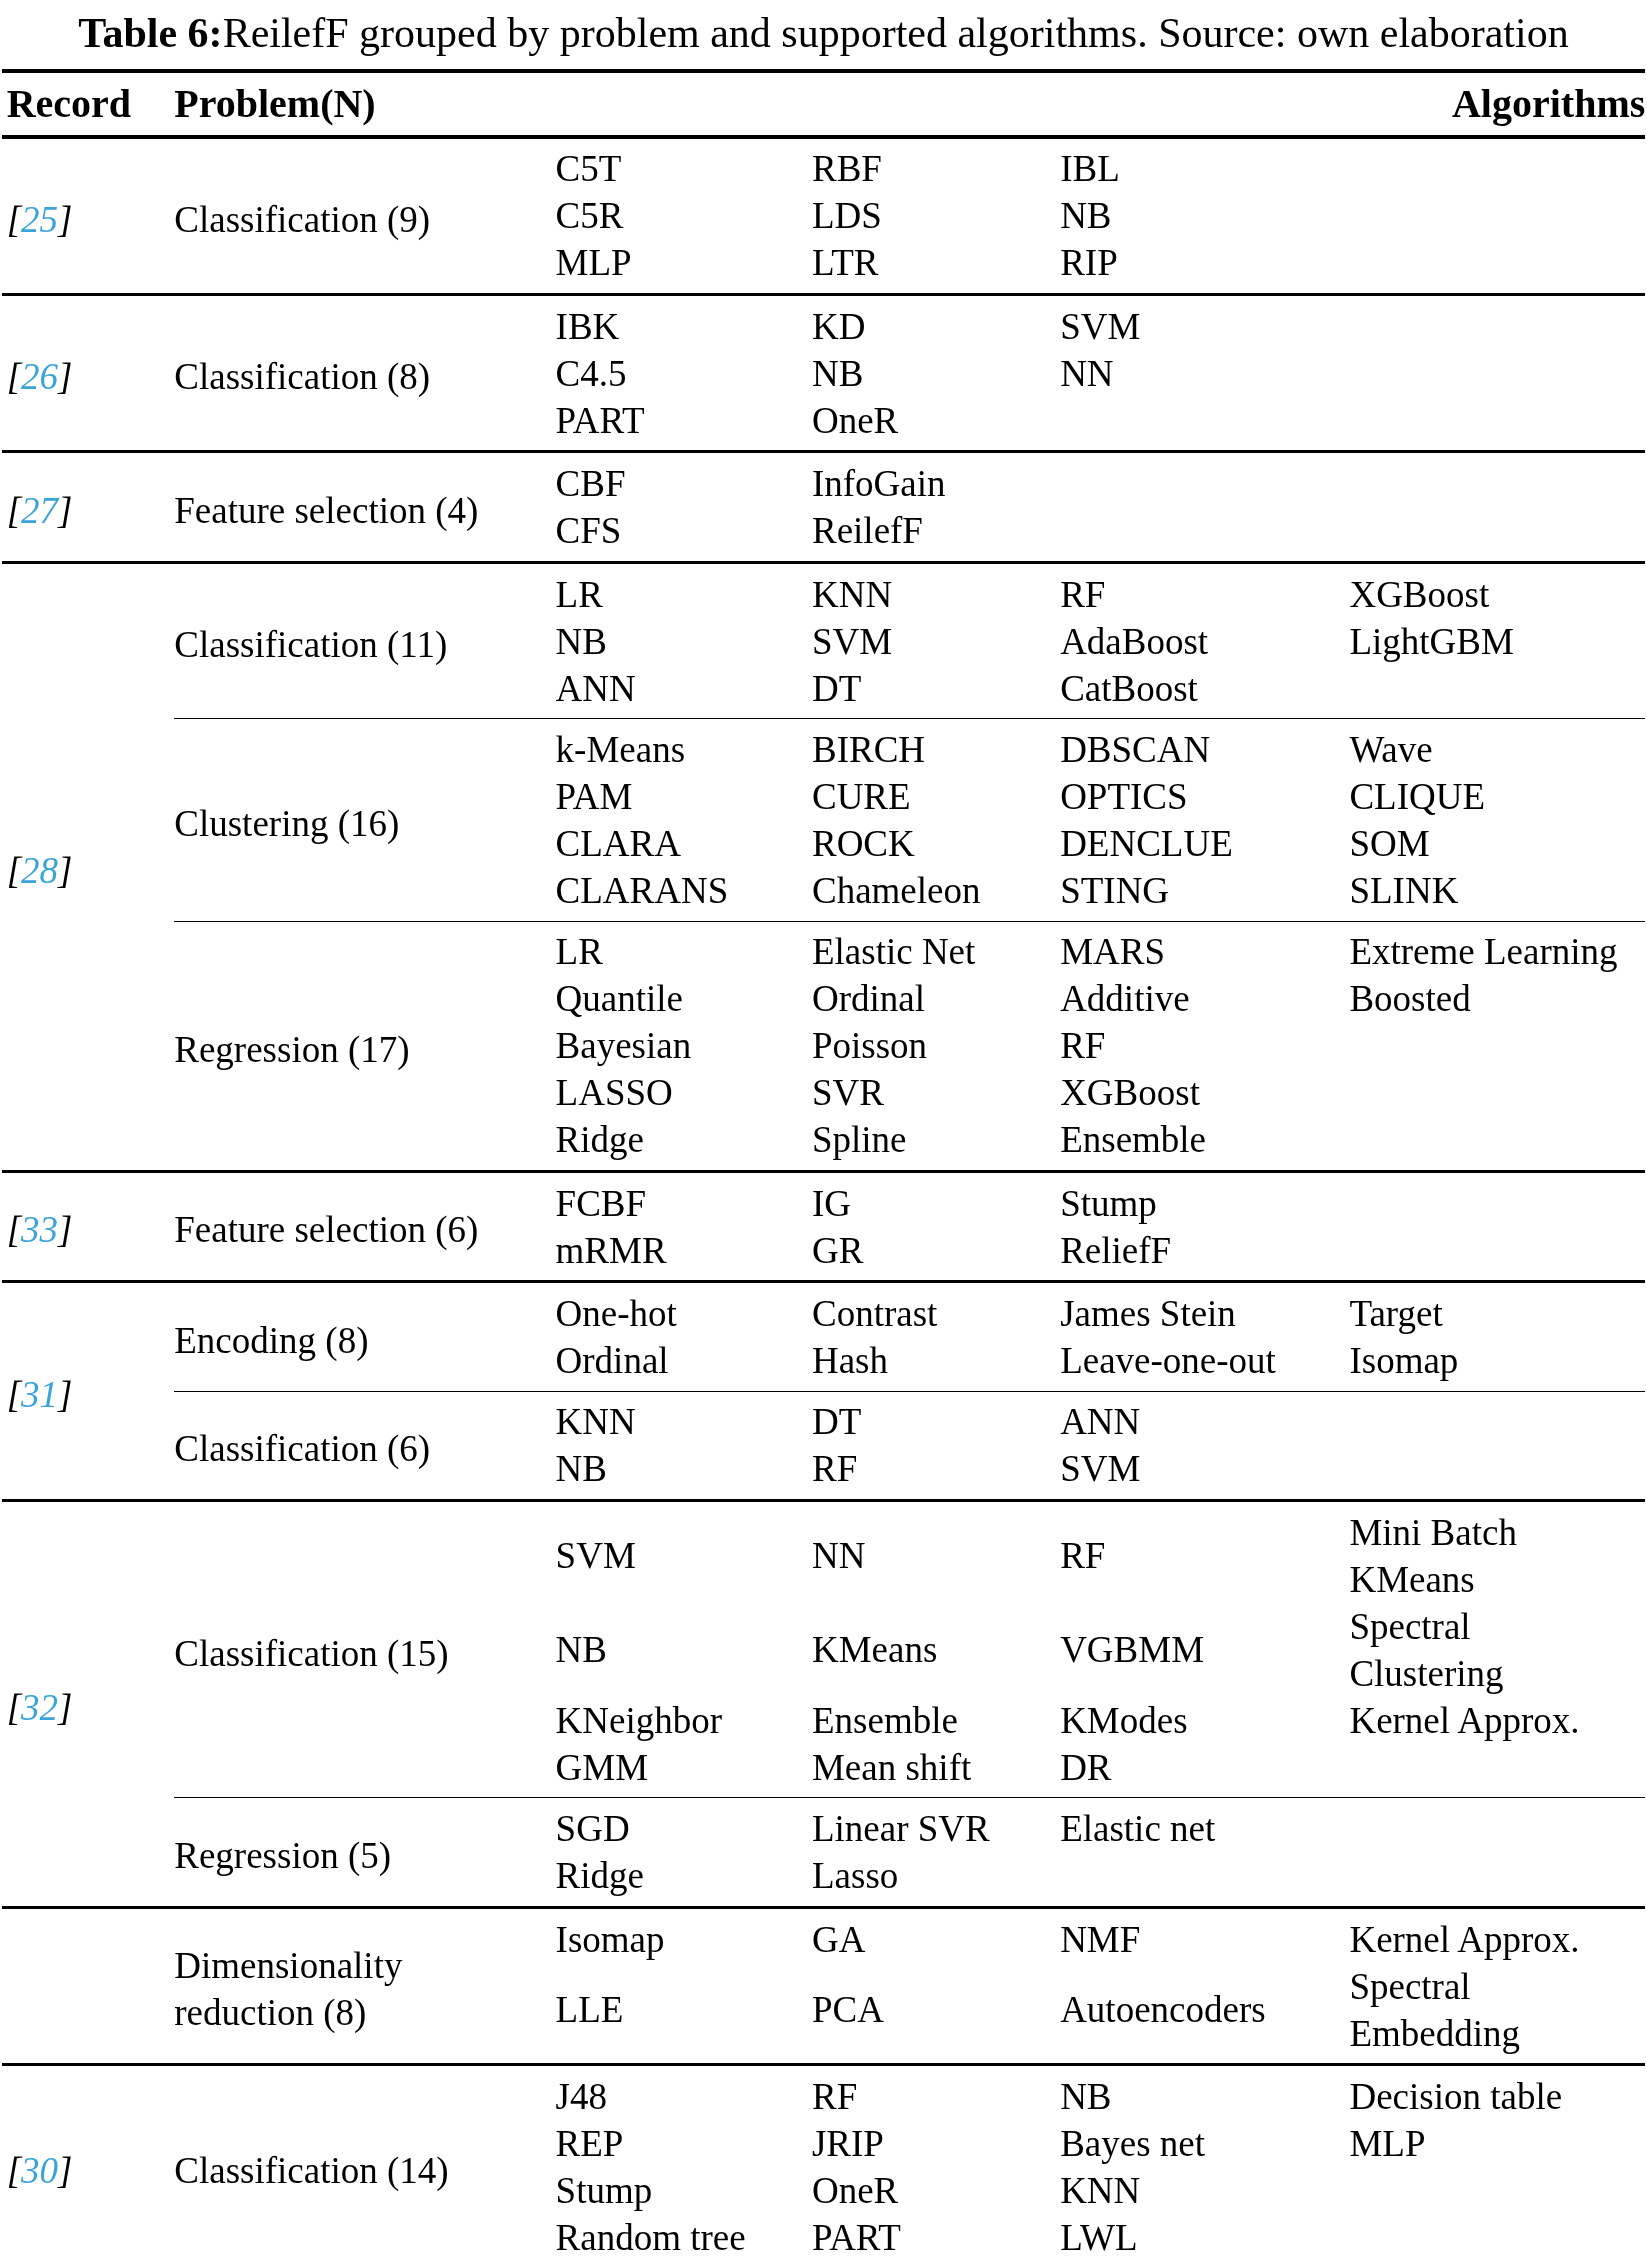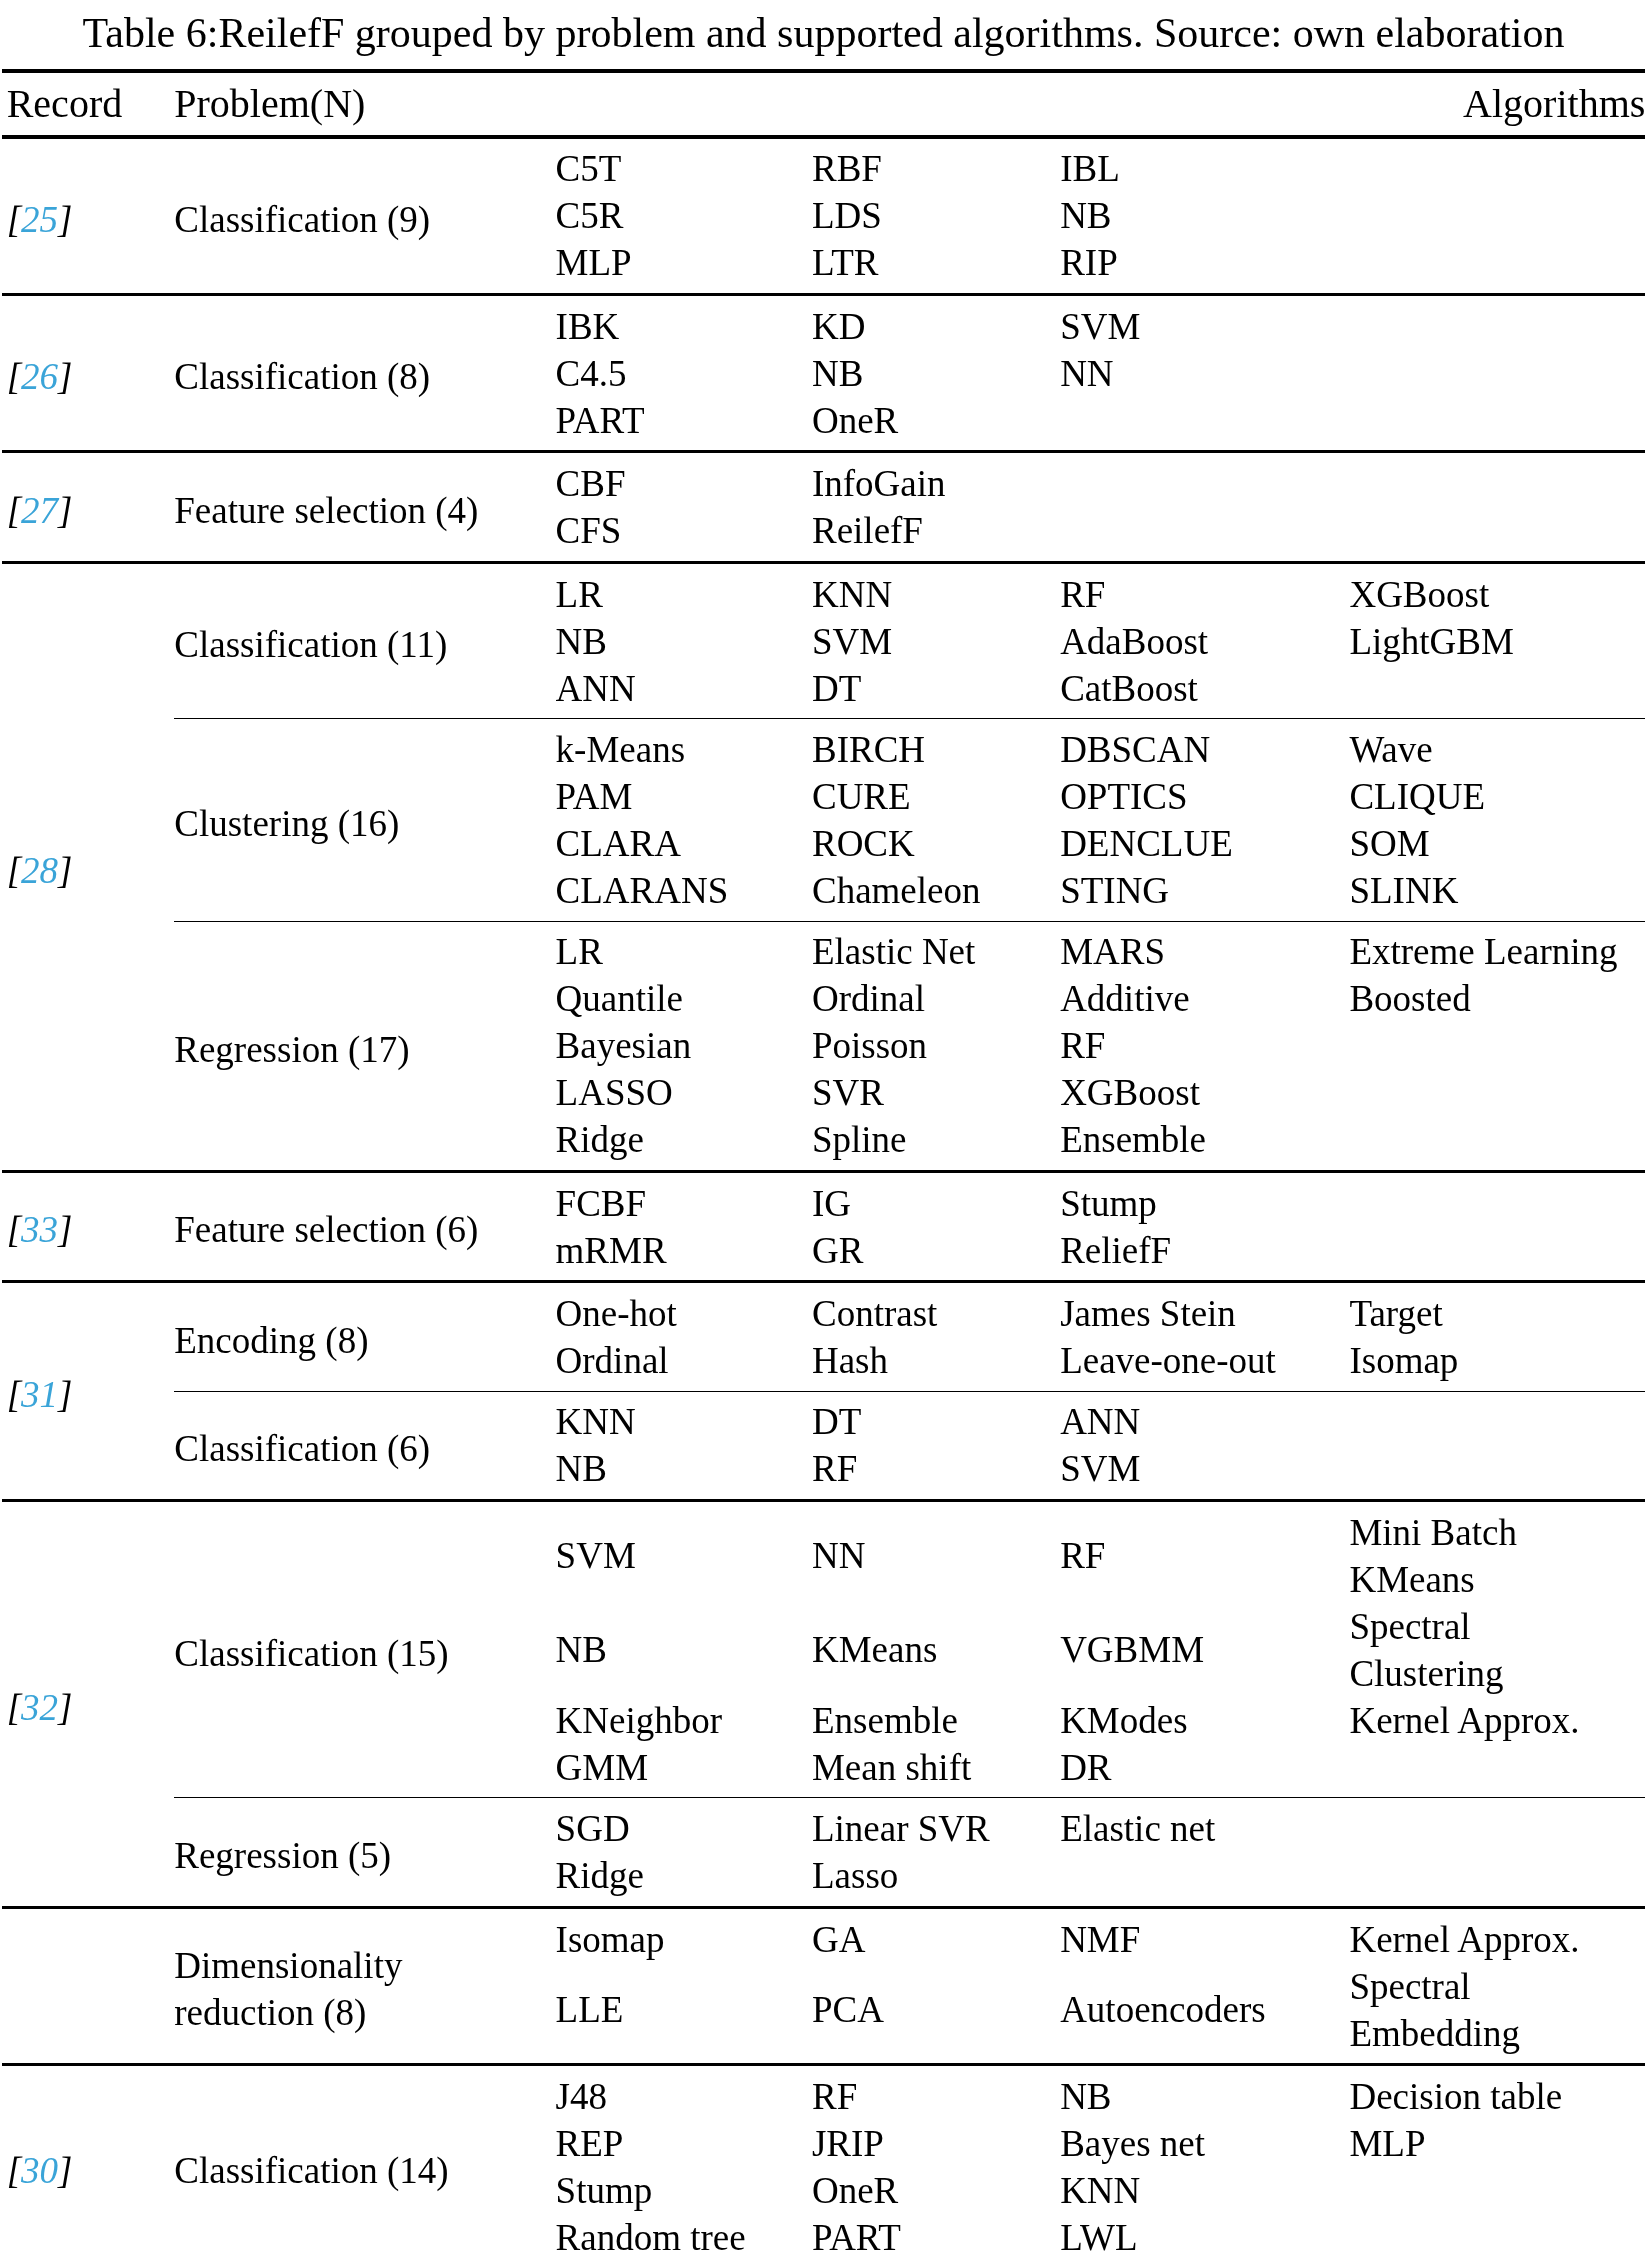--- a/index.html
+++ b/index.html
@@ -16,38 +16,38 @@
     background: #ffffff;
   }
   .caption {
     text-align: center;
     font-size: 42px;
     line-height: 52px;
     margin: 1.7px 0 10px 0;
     white-space: nowrap;
   }
   .cap-label {
-    font-weight: normal;
+    font-weight: bold;
     margin-right: 0;
   }
   table.papers {
     width: 100%;
     table-layout: fixed;
     border-collapse: collapse;
     border-top: 4.2px solid #000;
     border-bottom: 4.2px solid #000;
   }
   col.c-record  { width: 10.5%; }
   col.c-problem { width: 23.2%; }
   col.c-a1      { width: 15.6%; }
   col.c-a2      { width: 15.1%; }
   col.c-a3      { width: 17.6%; }
   col.c-a4      { width: 18.0%; }
   thead th {
-    font-weight: normal;
+    font-weight: bold;
     font-size: 40px;
     height: 62px;
     vertical-align: middle;
     text-align: left;
     border-bottom: 4.2px solid #000;
     padding: 0;
   }
   th.h-record  { padding-left: 5px; }
   th.h-algos   { text-align: right; }
   td {

